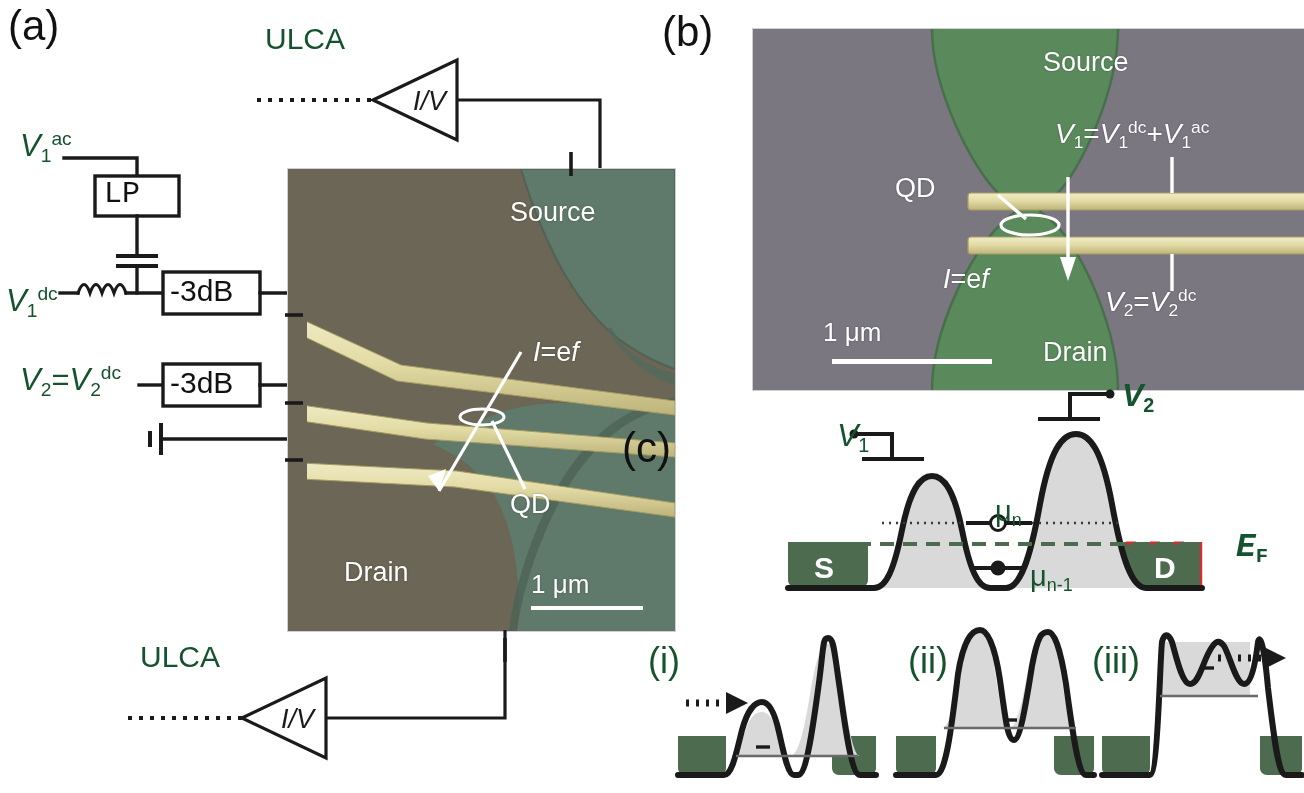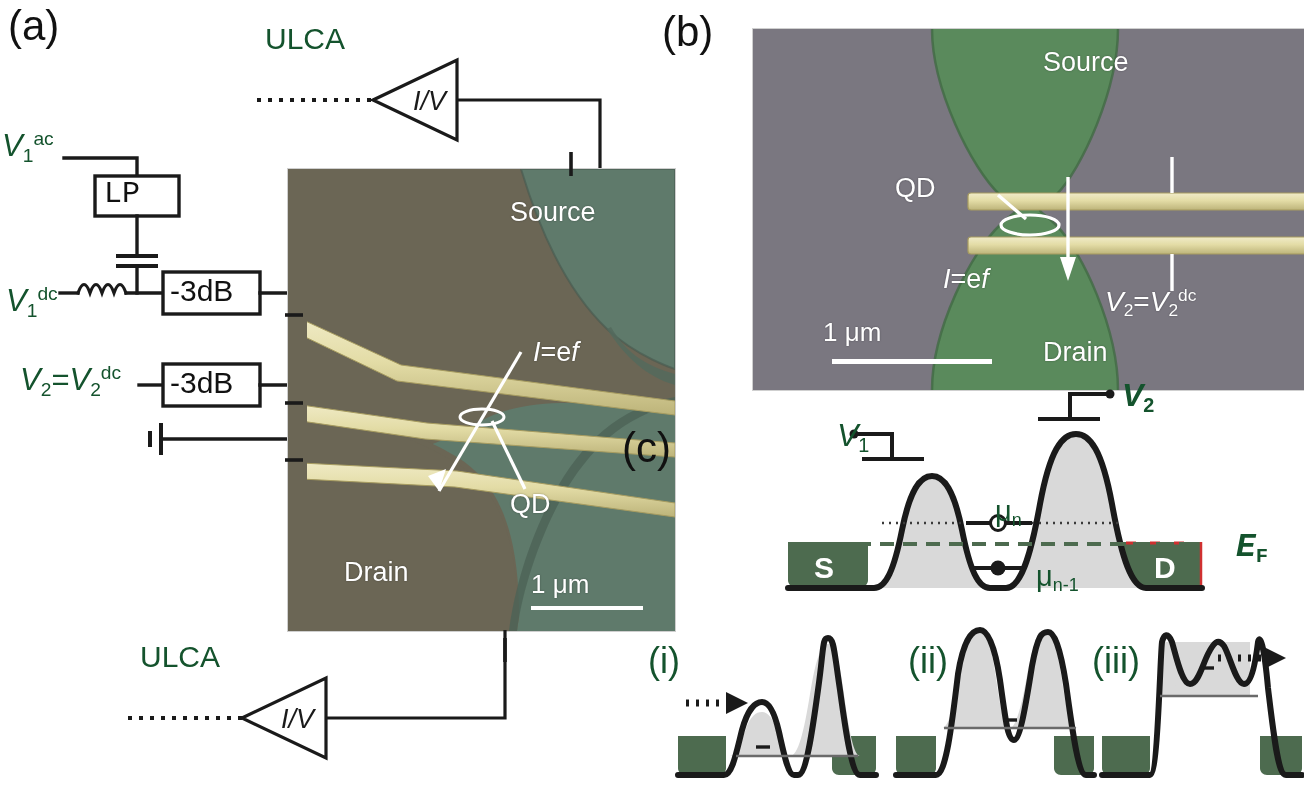--- a/index.html
+++ b/index.html
@@ -25,21 +25,21 @@
 
 <svg class="abs" style="left:255px;top:48px;" width="400" height="130" viewBox="0 0 400 130">
   <g stroke="#1a1a1a" fill="none" stroke-width="3.2">
     <line x1="2" y1="52" x2="118" y2="52" stroke-dasharray="4 7" stroke-width="4.2" stroke-linecap="butt"></line>
     <path d="M118 52 L202 12 L202 92 Z" fill="#ffffff" stroke-linejoin="miter"></path>
     <polyline points="202,52 345,52 345,168"></polyline>
   </g>
   <text x="158" y="62" font-family="Liberation Sans, sans-serif" font-style="italic" font-size="27" fill="#1a1a1a">I/V</text>
 </svg>
 
-<div class="abs lbl it" style="left:2px;top:128px;font-size:31px;">
+<div class="abs lbl it" style="left:20px;top:128px;font-size:31px;">
   <span>V</span><span class="sub">1</span><span class="sup">ac</span>
 </div>
 
 <div class="abs lbl it" style="left:6px;top:283px;font-size:31px;">
   <span>V</span><span class="sub">1</span><span class="sup">dc</span>
 </div>
 
 <div class="abs lbl it" style="left:20px;top:362px;font-size:31px;">
   <span>V</span><span class="sub">2</span><span style="font-style:normal">=</span><span>V</span><span class="sub">2</span><span class="sup">dc</span>
 </div>
@@ -191,20 +191,23 @@
     <rect x="60" y="330" width="160" height="5" fill="#ffffff"></rect>
   </svg>
   <div class="semlabel" style="left:290px;top:18px;">Source</div>
   <div class="semlabel" style="left:290px;top:308px;">Drain</div>
   <div class="semlabel" style="left:142px;top:144px;">QD</div>
   <div class="semlabel it" style="left:190px;top:235px;">
     <span>I</span><span style="font-style:normal">=e</span><span>f</span>
   </div>
   <div class="semlabel" style="left:70px;top:288px;font-size:26px;">1 μm</div>
 
+  <div class="semlabel it" style="left:302px;top:88px;font-size:28px;">
+    <span>V</span><span class="sub">1</span><span style="font-style:normal">=</span><span>V</span><span class="sub">1</span><span class="sup">dc</span><span style="font-style:normal">+</span><span>V</span><span class="sub">1</span><span class="sup">ac</span>
+  </div>
 
   <div class="semlabel it" style="left:352px;top:256px;font-size:28px;">
     <span>V</span><span class="sub">2</span><span style="font-style:normal">=</span><span>V</span><span class="sub">2</span><span class="sup">dc</span>
   </div>
 </div>
 
 <div class="abs panel-label" style="left:622px;top:424px;">(c)</div>
 
 <svg class="abs" style="left:770px;top:420px;" width="470" height="200" viewBox="0 0 470 200">
   <defs>
@@ -264,21 +267,21 @@
 </div>
 
 <div class="abs lbl it" style="left:1122px;top:377px;font-size:32px;font-weight:bold;">
   <span>V</span><span class="sub">2</span>
 </div>
 
 <div class="abs lbl" style="left:995px;top:495px;font-size:29px;">
   <span>μ</span><span class="sub">n</span>
 </div>
 
-<div class="abs lbl" style="left:1030px;top:560px;font-size:29px;margin-left:6px;">
+<div class="abs lbl" style="left:1030px;top:560px;font-size:29px;">
   <span>μ</span><span class="sub">n-1</span>
 </div>
 
 <div class="abs lbl it" style="left:1236px;top:529px;font-size:33px;font-weight:bold;font-family:Liberation Mono, monospace;">
   <span>E</span><span class="sub" style="font-weight:bold">F</span>
 </div>
 
 <div class="abs lbl" style="left:648px;top:640px;font-size:36px;">(i)</div>
 <svg class="abs" style="left:672px;top:628px;" width="210" height="162" viewBox="0 0 210 162">
 

